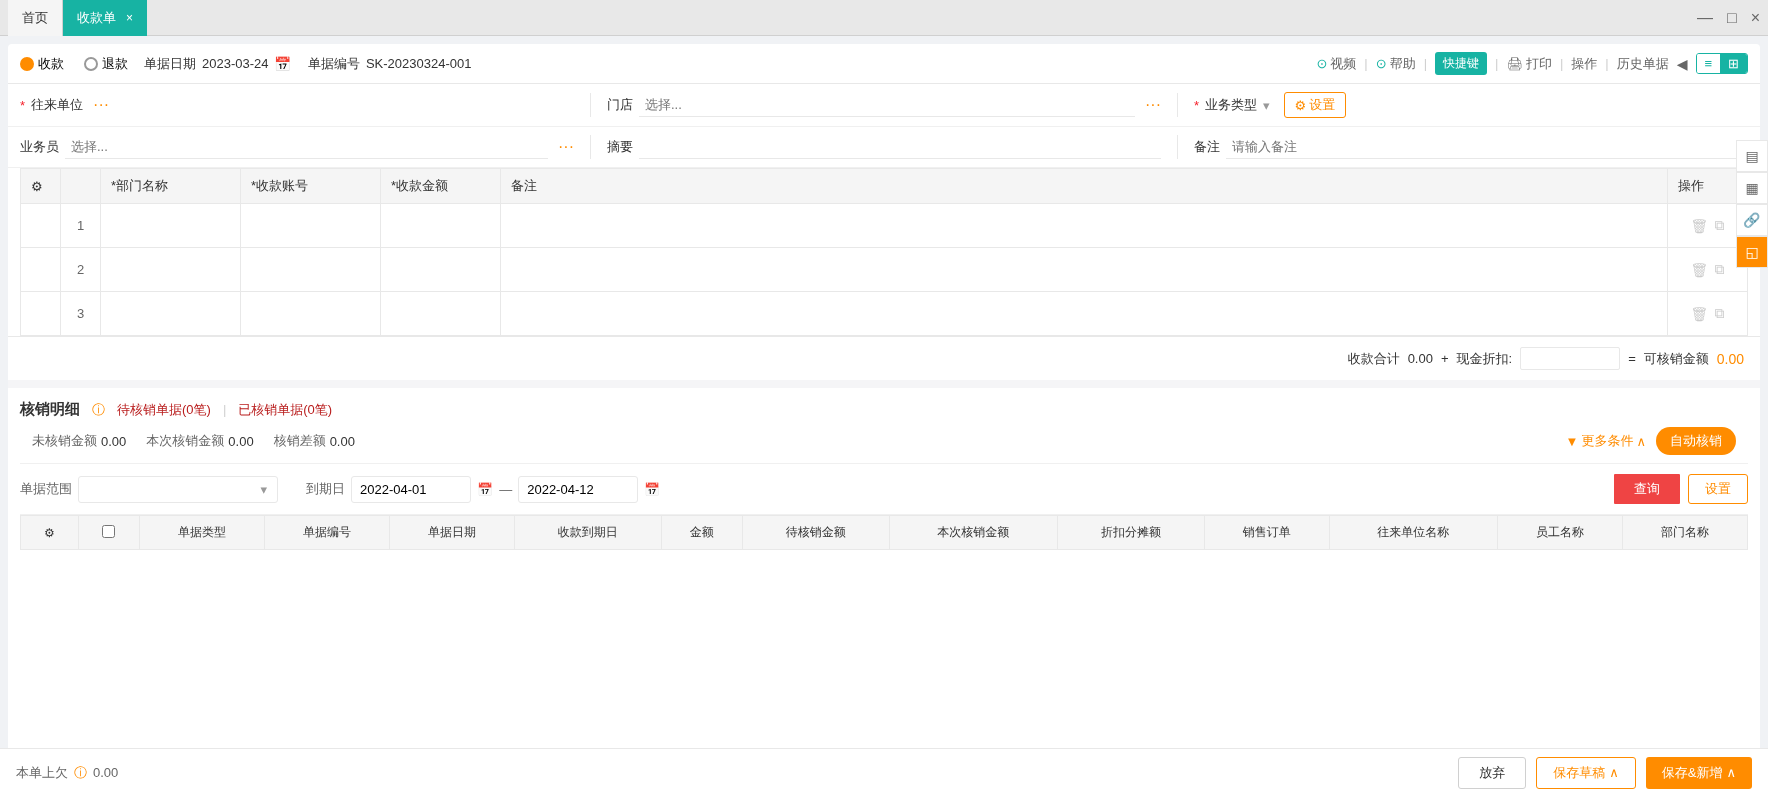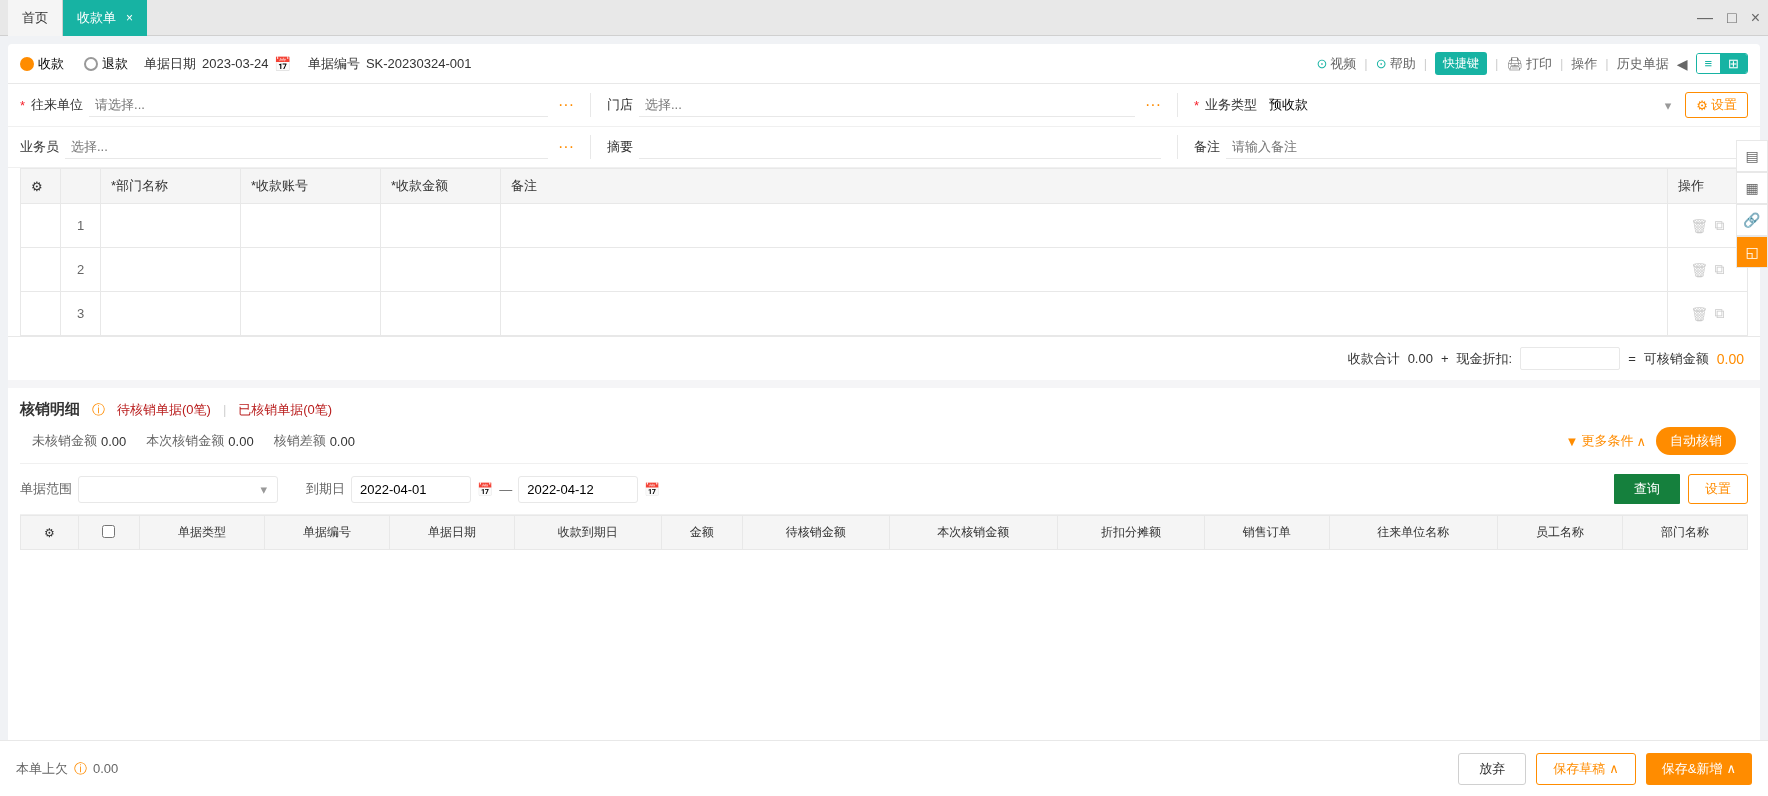--- a/index.html
+++ b/index.html
@@ -201,21 +201,21 @@
       border: 1px solid #e8e8e8;
       padding: 5px 8px;
       border-radius: 3px;
       width: 120px;
       outline: none;
     }
     .cal-icon { color: #999; cursor: pointer; }
     .date-separator { color: #666; }
     .filter-btns { margin-left: auto; display: flex; gap: 8px; }
     .query-btn {
-      background: #15803d;
+      background: #ef4444;
       color: #fff;
       border: none;
       padding: 5px 20px;
       border-radius: 1px;
       cursor: pointer;
     }
     .set-btn {
       background: #fff;
       color: #ff8c00;
       border: 1px solid #ff8c00;
@@ -235,21 +235,21 @@
       white-space: nowrap;
       font-size: 12px;
     }
 
     
     .bottom-bar {
       position: fixed;
       bottom: 0;
       left: 0;
       right: 0;
-      height: 56px;
+      height: 48px;
       background: #fff;
       border-top: 1px solid #e8e8e8;
       display: flex;
       align-items: center;
       padding: 0 16px;
       gap: 12px;
       z-index: 100;
     }
     .bottom-left { display: flex; align-items: center; gap: 6px; color: #666; }
     .bottom-right { margin-left: auto; display: flex; gap: 10px; }
@@ -349,34 +349,32 @@
         <button class="view-btn">≡</button>
         <button class="view-btn active">⊞</button>
       </div>
     </div>
   </div>
 
   <div class="form-row">
     <div class="form-field">
       <span class="required-label">*</span>
       <span class="field-label">往来单位</span>
-      <input class="field-input" type="text" placeholder="请选择..." style="">
       <span class="field-more">···</span>
     </div>
     <div class="field-divider"></div>
     <div class="form-field">
       <span class="field-label">门店</span>
       <input class="field-input" type="text" placeholder="选择..." style="">
       <span class="field-more">···</span>
     </div>
     <div class="field-divider"></div>
     <div class="form-field">
       <span class="required-label">*</span>
       <span class="field-label">业务类型</span>
-      <span style="flex:1; padding: 0 6px;">预收款</span>
       <span style="color:#999; cursor:pointer;">▾</span>
       <button class="settings-btn">
         <span>⚙</span>
         <span>设置</span>
       </button>
     </div>
   </div>
 
   <div class="form-row">
     <div class="form-field">

